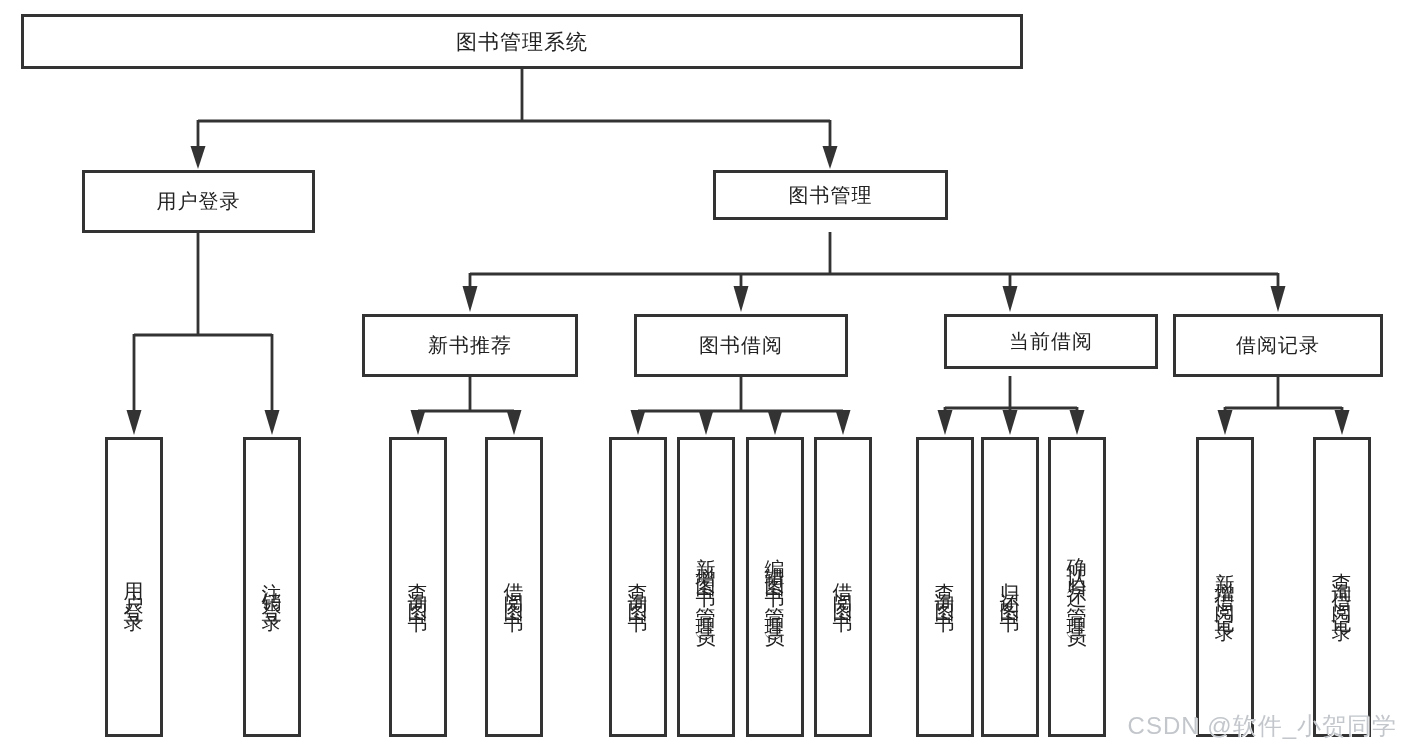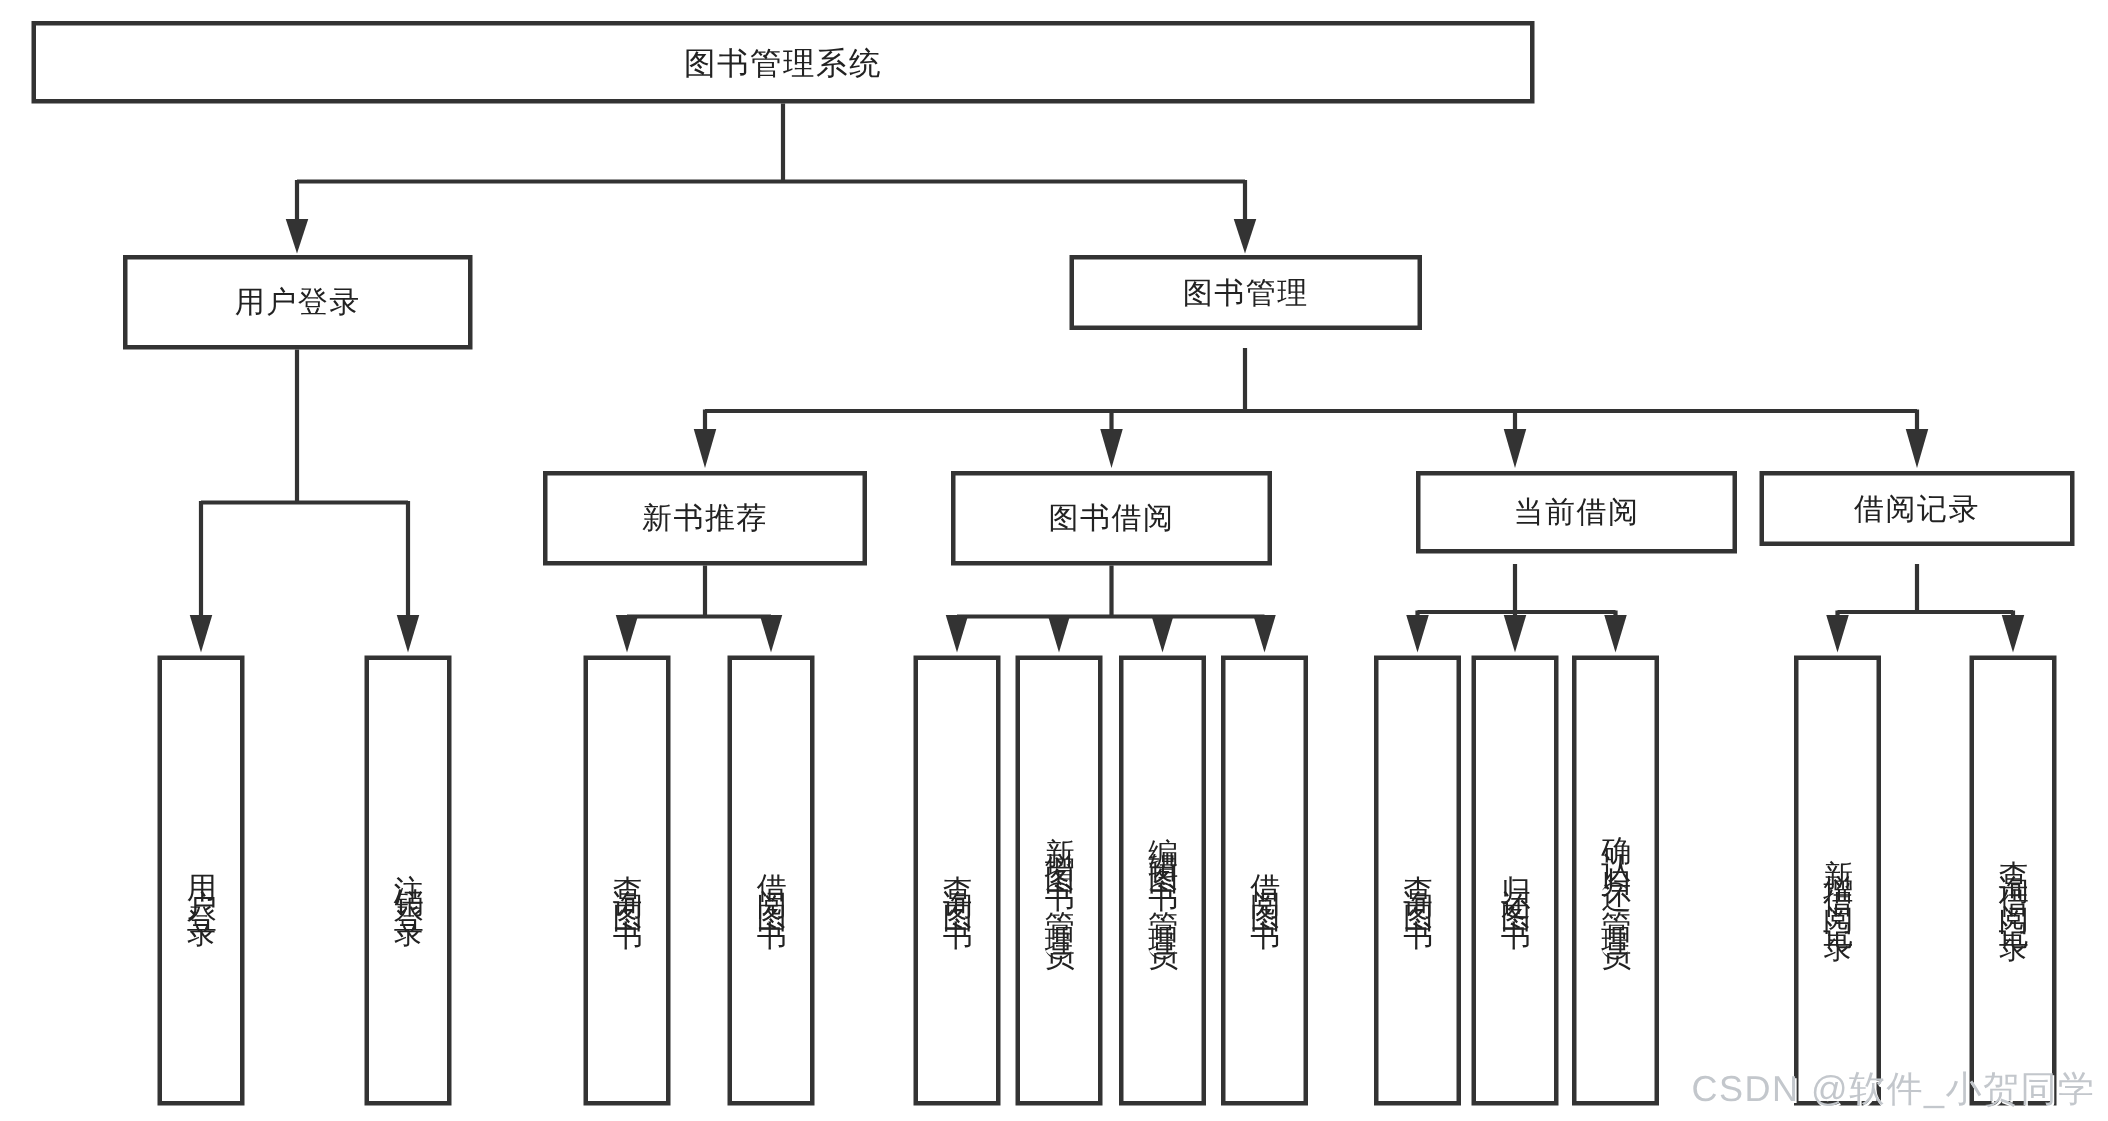--- a/index.html
+++ b/index.html
@@ -72,21 +72,21 @@
   </svg>
 
   <div class="box h root" style="left:21px;top:14px;width:1002px;height:55px">图书管理系统</div>
 
   <div class="box h" style="left:82px;top:170px;width:233px;height:63px">用户登录</div>
   <div class="box h" style="left:713px;top:170px;width:235px;height:50px">图书管理</div>
 
   <div class="box h" style="left:362px;top:314px;width:216px;height:63px">新书推荐</div>
   <div class="box h" style="left:634px;top:314px;width:214px;height:63px">图书借阅</div>
   <div class="box h" style="left:944px;top:314px;width:214px;height:55px">当前借阅</div>
-  <div class="box h" style="left:1173px;top:314px;width:210px;height:50px">借阅记录</div>
+  <div class="box h" style="left:1173px;top:314px;width:210px;height:63px">借阅记录</div>
 
   <div class="box v" style="left:105px;top:437px;width:58px;height:300px">用户登录</div>
   <div class="box v" style="left:243px;top:437px;width:58px;height:300px">注销登录</div>
 
   <div class="box v" style="left:389px;top:437px;width:58px;height:300px">查询图书</div>
   <div class="box v" style="left:485px;top:437px;width:58px;height:300px">借阅图书</div>
 
   <div class="box v" style="left:609px;top:437px;width:58px;height:300px">查询图书</div>
   <div class="box v" style="left:677px;top:437px;width:58px;height:300px">新增图书（管理员）</div>
   <div class="box v" style="left:746px;top:437px;width:58px;height:300px">编辑图书（管理员）</div>

